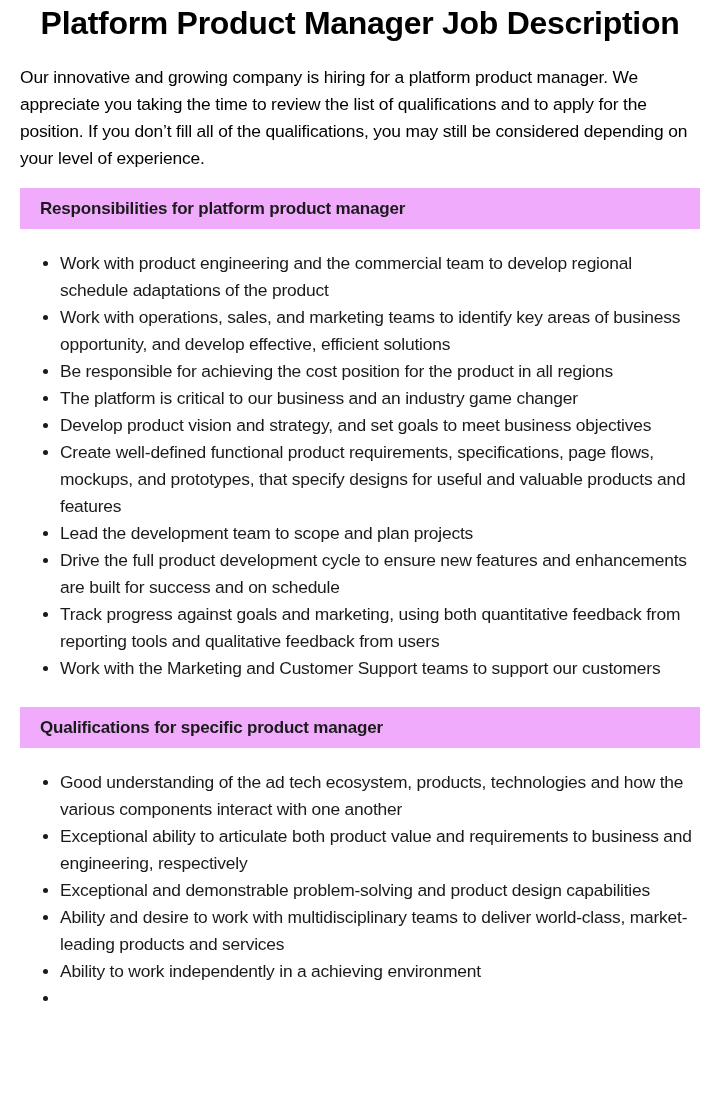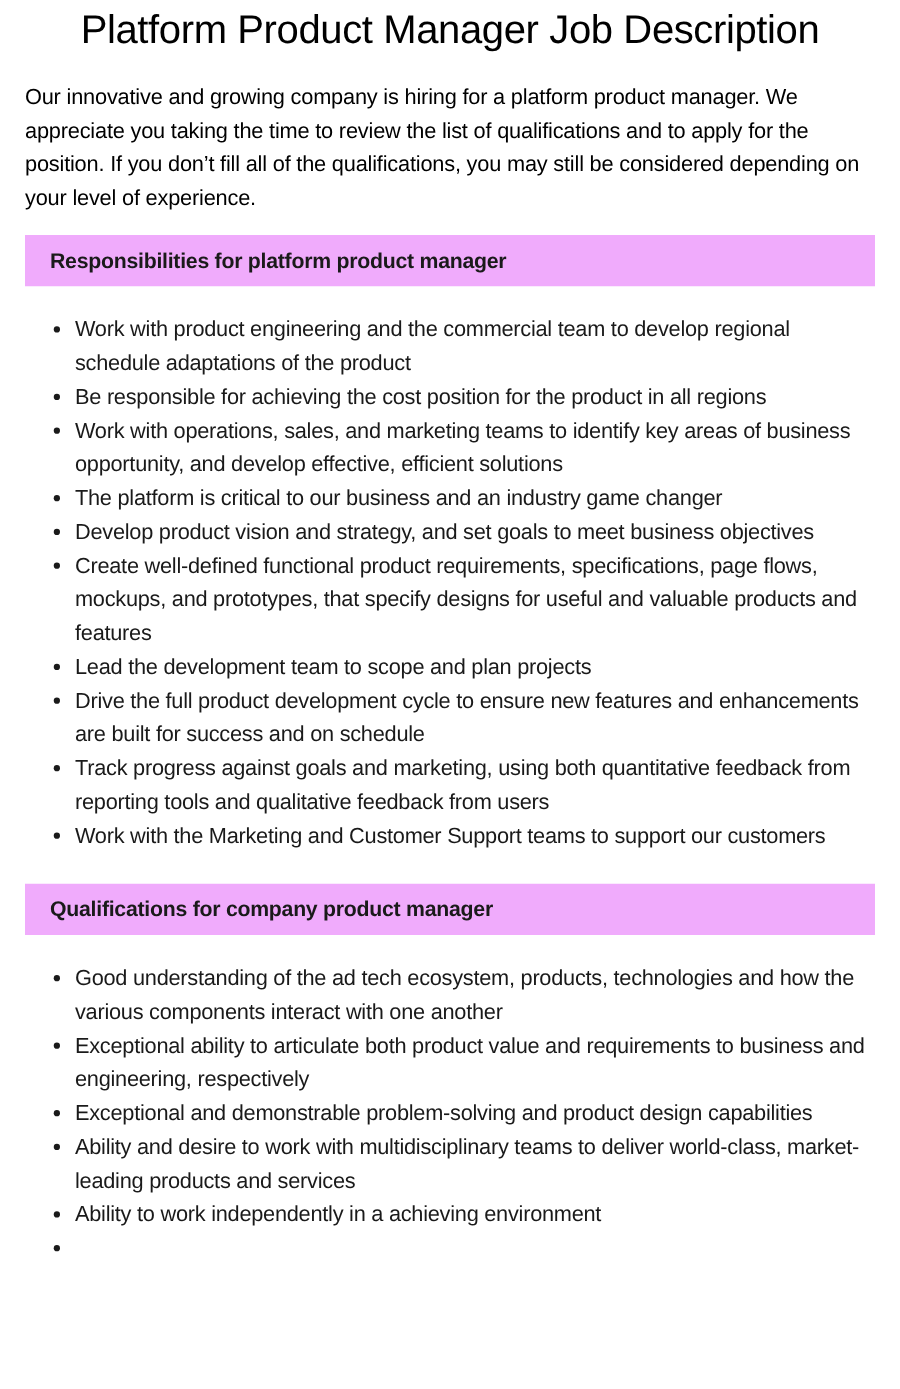--- a/index.html
+++ b/index.html
@@ -17,21 +17,21 @@
     .page {
       padding: 0 20px;
     }
     h1.title {
       margin: 0;
       padding-top: 4px;
       height: 40px;
       line-height: 38px;
       text-align: center;
       font-size: 32px;
-      font-weight: normal;
+      font-weight: bold;
       letter-spacing: -0.3px;
       color: #000000;
     }
     p.intro {
       margin: 20px 0 0 0;
       font-size: 17.4px;
       line-height: 27px;
       letter-spacing: -0.15px;
       color: #000000;
     }
@@ -72,32 +72,32 @@
 </head>
 <body>
 
 <div class="page">
   <h1 class="title">Platform Product Manager Job Description</h1>
   <p class="intro">Our innovative and growing company is hiring for a platform product manager. We appreciate you taking the time to review the list of qualifications and to apply for the position. If you don’t fill all of the qualifications, you may still be considered depending on your level of experience.</p>
 
   <div class="section-header" id="responsibilities-header">Responsibilities for platform product manager</div>
   <ul class="items" id="responsibilities-list">
     <li><span class="bullet"></span><span>Work with product engineering and the commercial team to develop regional schedule adaptations of the product</span></li>
+    <li><span class="bullet"></span><span>Work with operations, sales, and marketing teams to identify key areas of business opportunity, and develop effective, efficient solutions</span></li>
     <li><span class="bullet"></span><span>Be responsible for achieving the cost position for the product in all regions</span></li>
-    <li><span class="bullet"></span><span>Work with operations, sales, and marketing teams to identify key areas of business opportunity, and develop effective, efficient solutions</span></li>
     <li><span class="bullet"></span><span>The platform is critical to our business and an industry game changer</span></li>
     <li><span class="bullet"></span><span>Develop product vision and strategy, and set goals to meet business objectives</span></li>
     <li><span class="bullet"></span><span>Create well-defined functional product requirements, specifications, page flows, mockups, and prototypes, that specify designs for useful and valuable products and features</span></li>
     <li><span class="bullet"></span><span>Lead the development team to scope and plan projects</span></li>
     <li><span class="bullet"></span><span>Drive the full product development cycle to ensure new features and enhancements are built for success and on schedule</span></li>
     <li><span class="bullet"></span><span>Track progress against goals and marketing, using both quantitative feedback from reporting tools and qualitative feedback from users</span></li>
     <li><span class="bullet"></span><span>Work with the Marketing and Customer Support teams to support our customers</span></li>
   </ul>
 
-  <div class="section-header" id="qualifications-header">Qualifications for company product manager</div>
+  <div class="section-header" id="qualifications-header">Qualifications for specific product manager</div>
   <ul class="items" id="qualifications-list">
     <li><span class="bullet"></span><span>Good understanding of the ad tech ecosystem, products, technologies and how the various components interact with one another</span></li>
     <li><span class="bullet"></span><span>Exceptional ability to articulate both product value and requirements to business and engineering, respectively</span></li>
     <li><span class="bullet"></span><span>Exceptional and demonstrable problem-solving and product design capabilities</span></li>
     <li><span class="bullet"></span><span>Ability and desire to work with multidisciplinary teams to deliver world-class, market-leading products and services</span></li>
     <li><span class="bullet"></span><span>Ability to work independently in a achieving environment</span></li>
     <li><span class="bullet"></span></li>
   </ul>
 </div>
 

